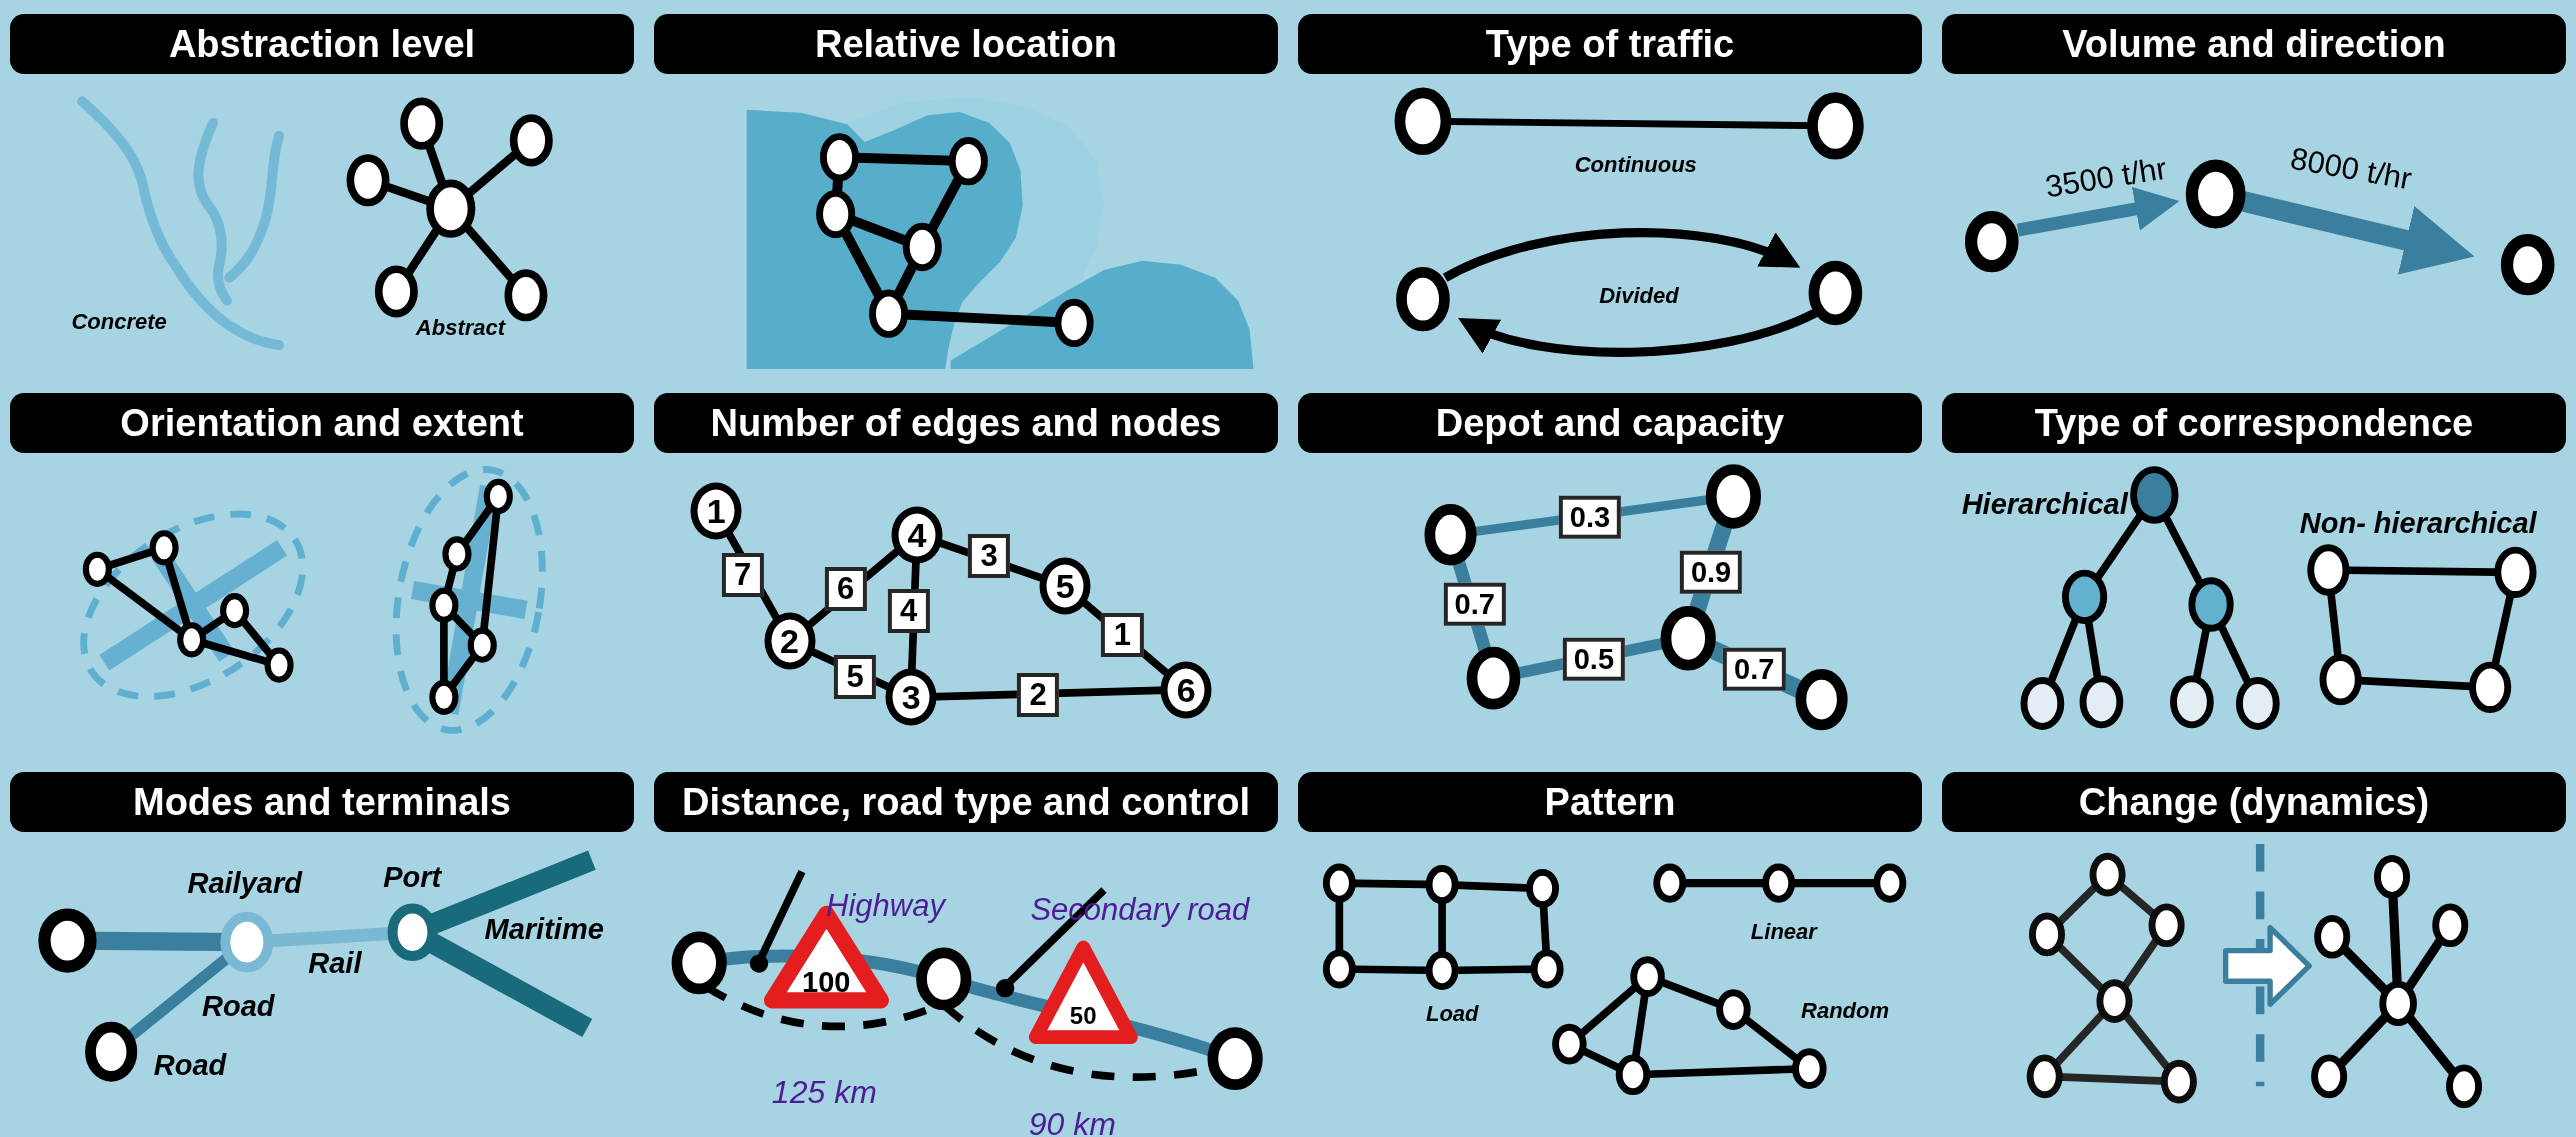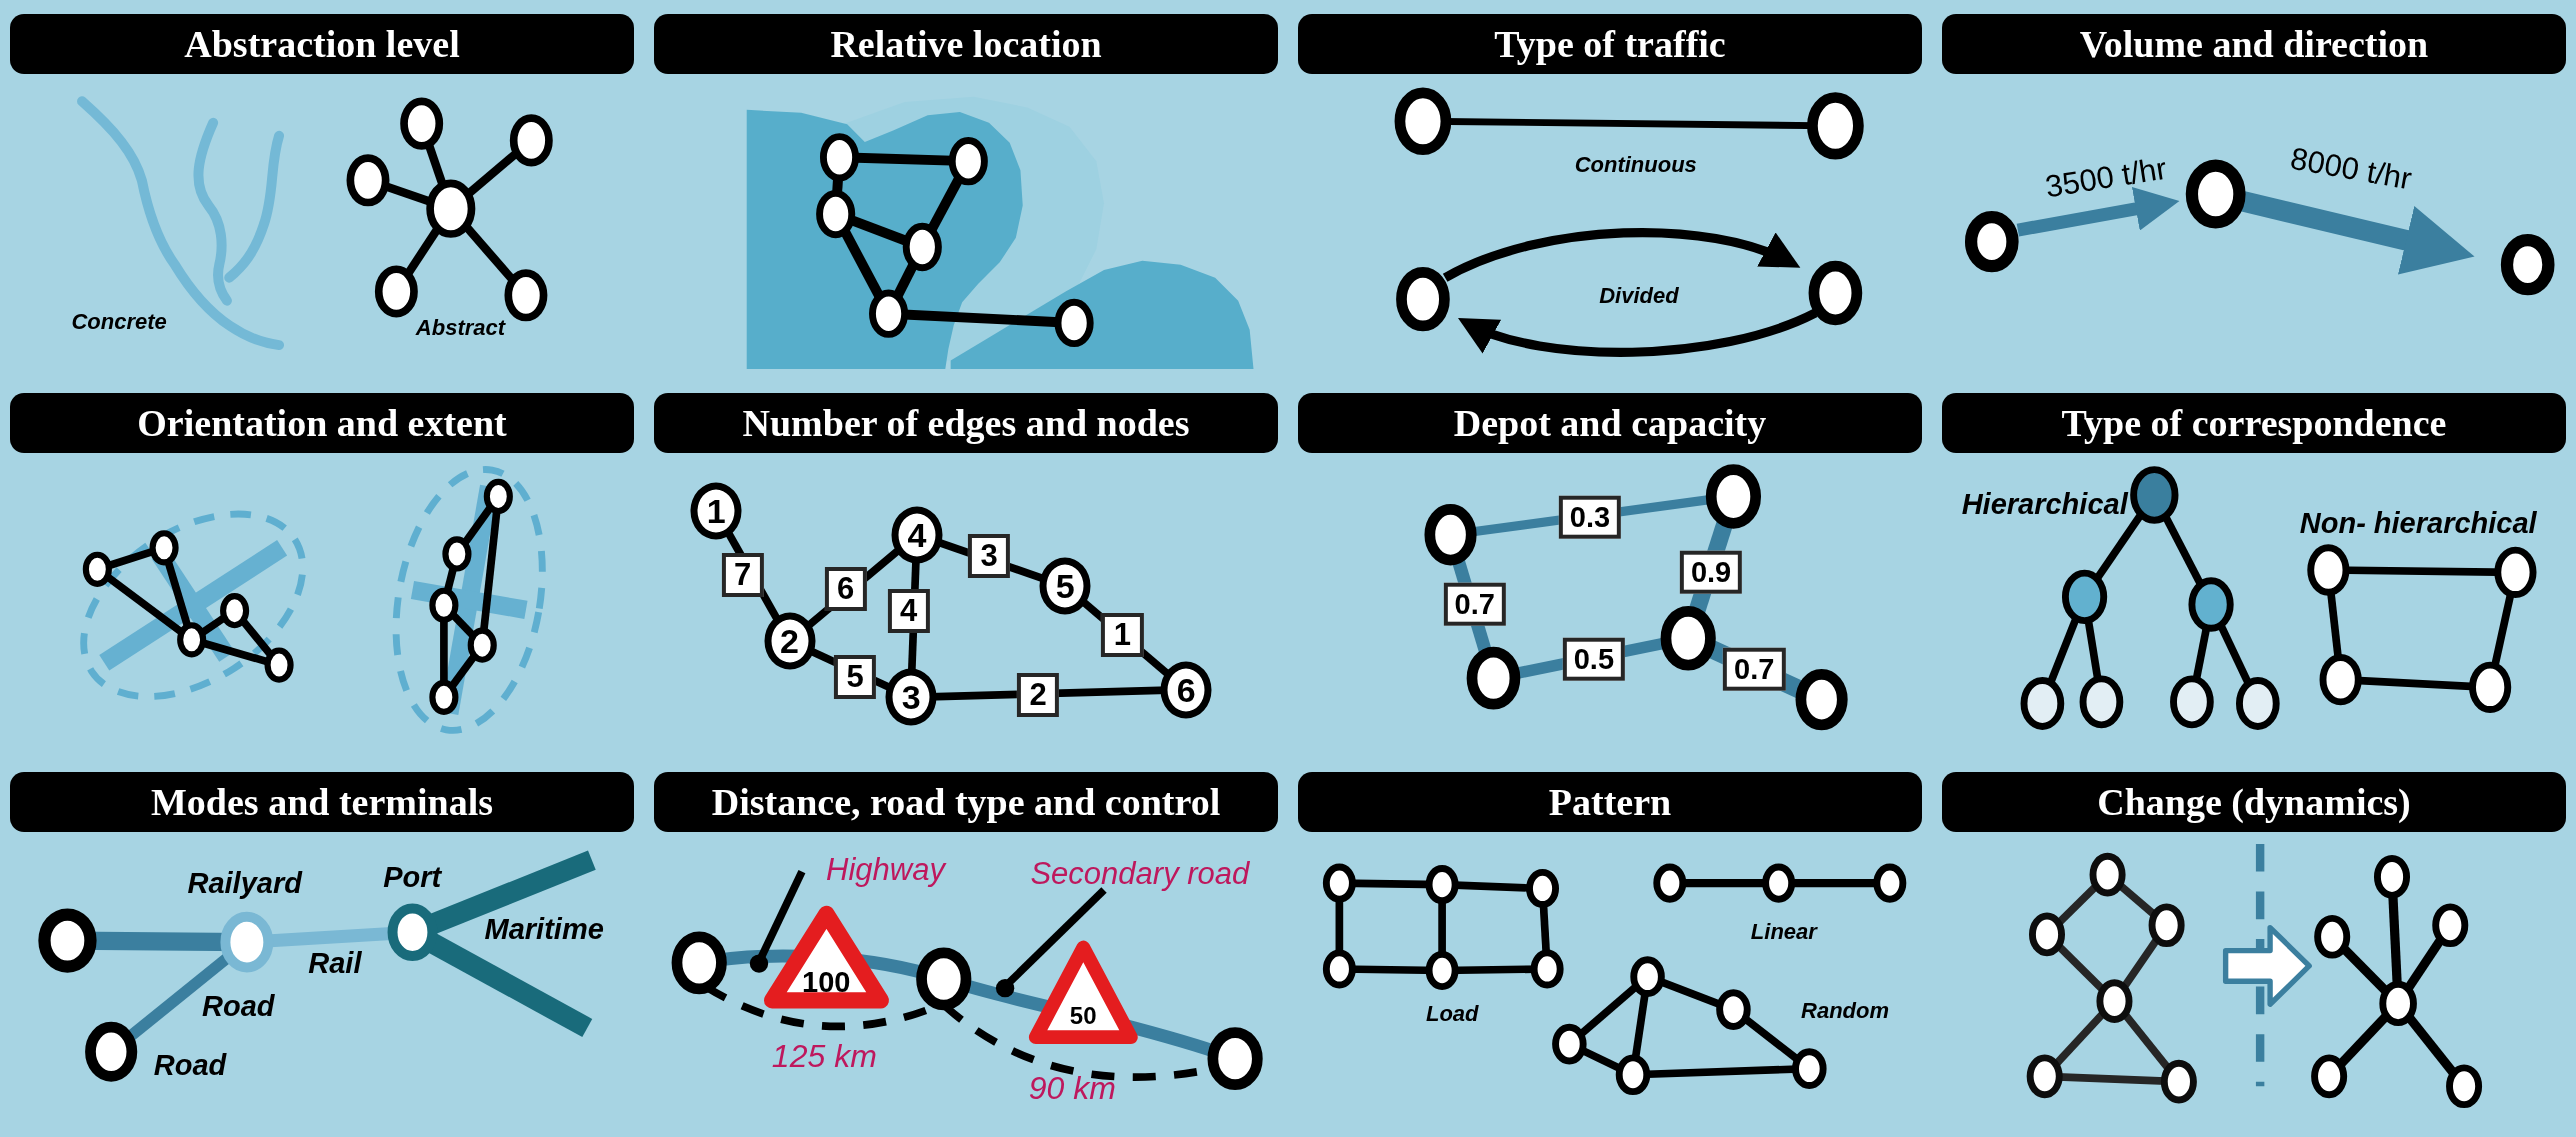--- a/index.html
+++ b/index.html
@@ -1,26 +1,26 @@
 <!DOCTYPE html>
 <html style="font-size:12.3px"><head>
 <meta charset="utf-8">
 <style>
   html,body{margin:0;padding:0;background:#a7d4e3;}
   .board{position:relative;width:2576px;height:1138px;background:#a7d4e3;overflow:hidden;
          font-family:"Liberation Sans", sans-serif;}
   .panel{position:absolute;width:644px;height:379px;}
   .titlebar{position:absolute;left:1.6%;right:1.6%;top:3.8%;height:15.8%;background:#000;
-            border-radius:14px;display:flex;align-items:center;justify-content:center;font-family:Liberation Serif, serif;}
+            border-radius:14px;display:flex;align-items:center;justify-content:center;}
   .titlebar span{color:#fff;font-weight:bold;font-size:38px;letter-spacing:0px;white-space:nowrap;}
   .gfx{position:absolute;left:0;top:0;width:100%;height:100%;}
   .lbl{position:absolute;transform:translate(-50%,-50%);font-weight:bold;font-style:italic;
        font-size:22px;color:#000;white-space:nowrap;}
   .plain{position:absolute;transform:translate(-50%,-50%);font-size:31px;color:#000;white-space:nowrap;}
-  .ital{position:absolute;transform:translate(-50%,-50%);font-style:italic;font-size:31px;color:#be185d;white-space:nowrap;}
+  .ital{position:absolute;transform:translate(-50%,-50%);font-style:italic;font-size:31px;color:#4c1d95;white-space:nowrap;margin-top:36px;}
   .num-node{position:absolute;transform:translate(-50%,-50%);width:37px;height:43px;background:#fff;
             border:7px solid #000;border-radius:50%;display:flex;align-items:center;justify-content:center;
             font-weight:bold;font-size:34px;}
   .edge-box{position:absolute;transform:translate(-50%,-50%);min-width:28px;height:36px;background:#fff;
             border:4.6px solid #262626;display:flex;align-items:center;justify-content:center;
             font-weight:bold;font-size:31px;padding:0 3.1px;}
   .val-box{position:absolute;transform:translate(-50%,-50%);background:#fff;border:4.6px solid #262626;
            display:flex;align-items:center;justify-content:center;font-weight:bold;font-size:29px;
            padding:0.8px 7px;}
   .speed{position:absolute;transform:translate(-50%,-50%);font-weight:bold;color:#000;}

